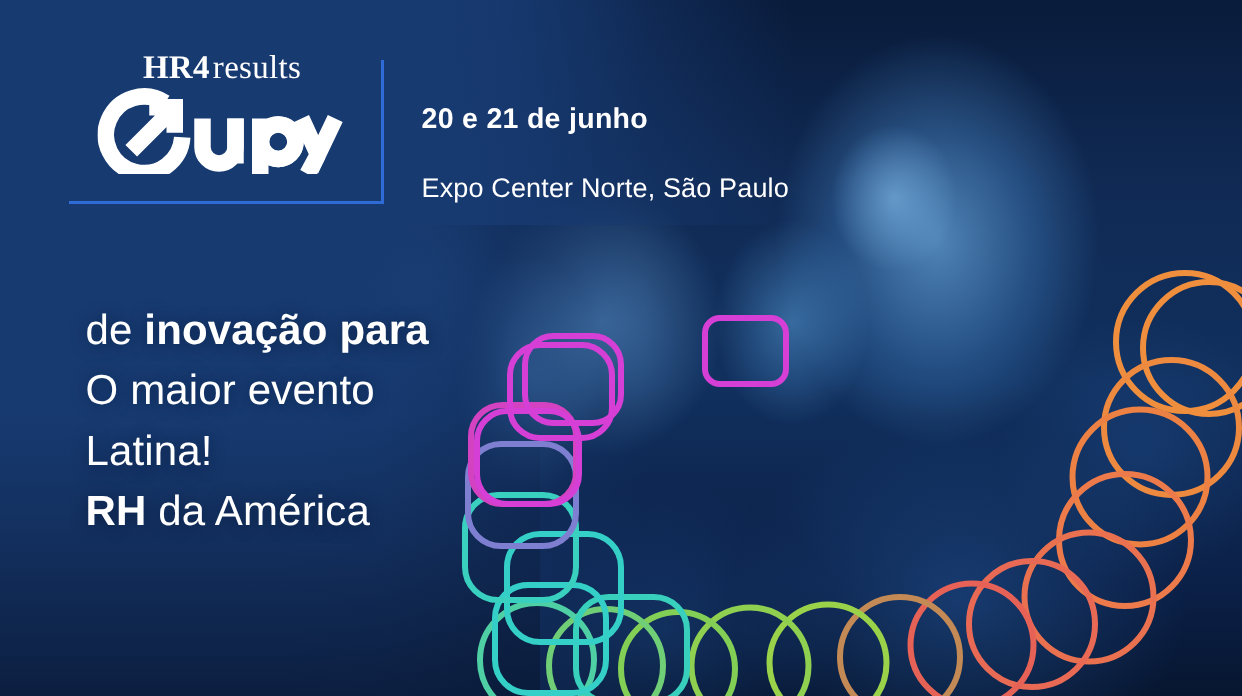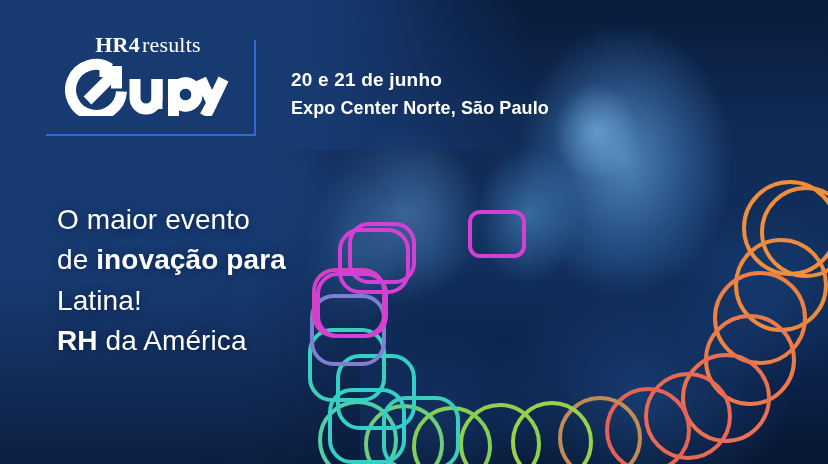--- a/index.html
+++ b/index.html
@@ -130,35 +130,35 @@
     position: absolute;
     left: 254px; top: 40px;
     width: 2px; height: 96px;
     background: #2f6bd6;
     z-index: 6;
   }
 
   
   .event-info {
     position: absolute;
-    left: 291px; top: 68px;
+    left: 281px; top: 68px;
     z-index: 6;
     color: #ffffff;
   }
   .event-date {
     font-size: 19px;
     font-weight: 700;
     letter-spacing: .2px;
     line-height: 1.25;
     white-space: nowrap;
   }
   .event-place {
-    margin-top: 5px;
+    margin-top: 22px;
     font-size: 18px;
-    font-weight: 700;
+    font-weight: 400;
     letter-spacing: .1px;
     line-height: 1.25;
     white-space: nowrap;
   }
 
   
   .headline {
     position: absolute;
     left: 57px; top: 200px;
     z-index: 6;
@@ -248,26 +248,26 @@
   <div class="rule-h"></div>
   <div class="rule-v"></div>
 
   <div class="event-info">
     <div class="event-date">20 e 21 de junho</div>
     <div class="event-place">Expo Center Norte, São Paulo</div>
   </div>
 
   <div class="headline">
     <div>
+      <span class="hl-light">de </span><span class="hl-bold">inovação para</span>
+    </div>
+    <div>
       <span class="hl-light">O maior evento</span>
     </div>
     <div>
-      <span class="hl-light">de </span><span class="hl-bold">inovação para</span>
-    </div>
-    <div>
       <span class="hl-light">Latina!</span>
     </div>
     <div>
       <span class="hl-bold">RH</span><span class="hl-light"> da América</span>
     </div>
   </div>
 
 </div>
 
 </body></html>

